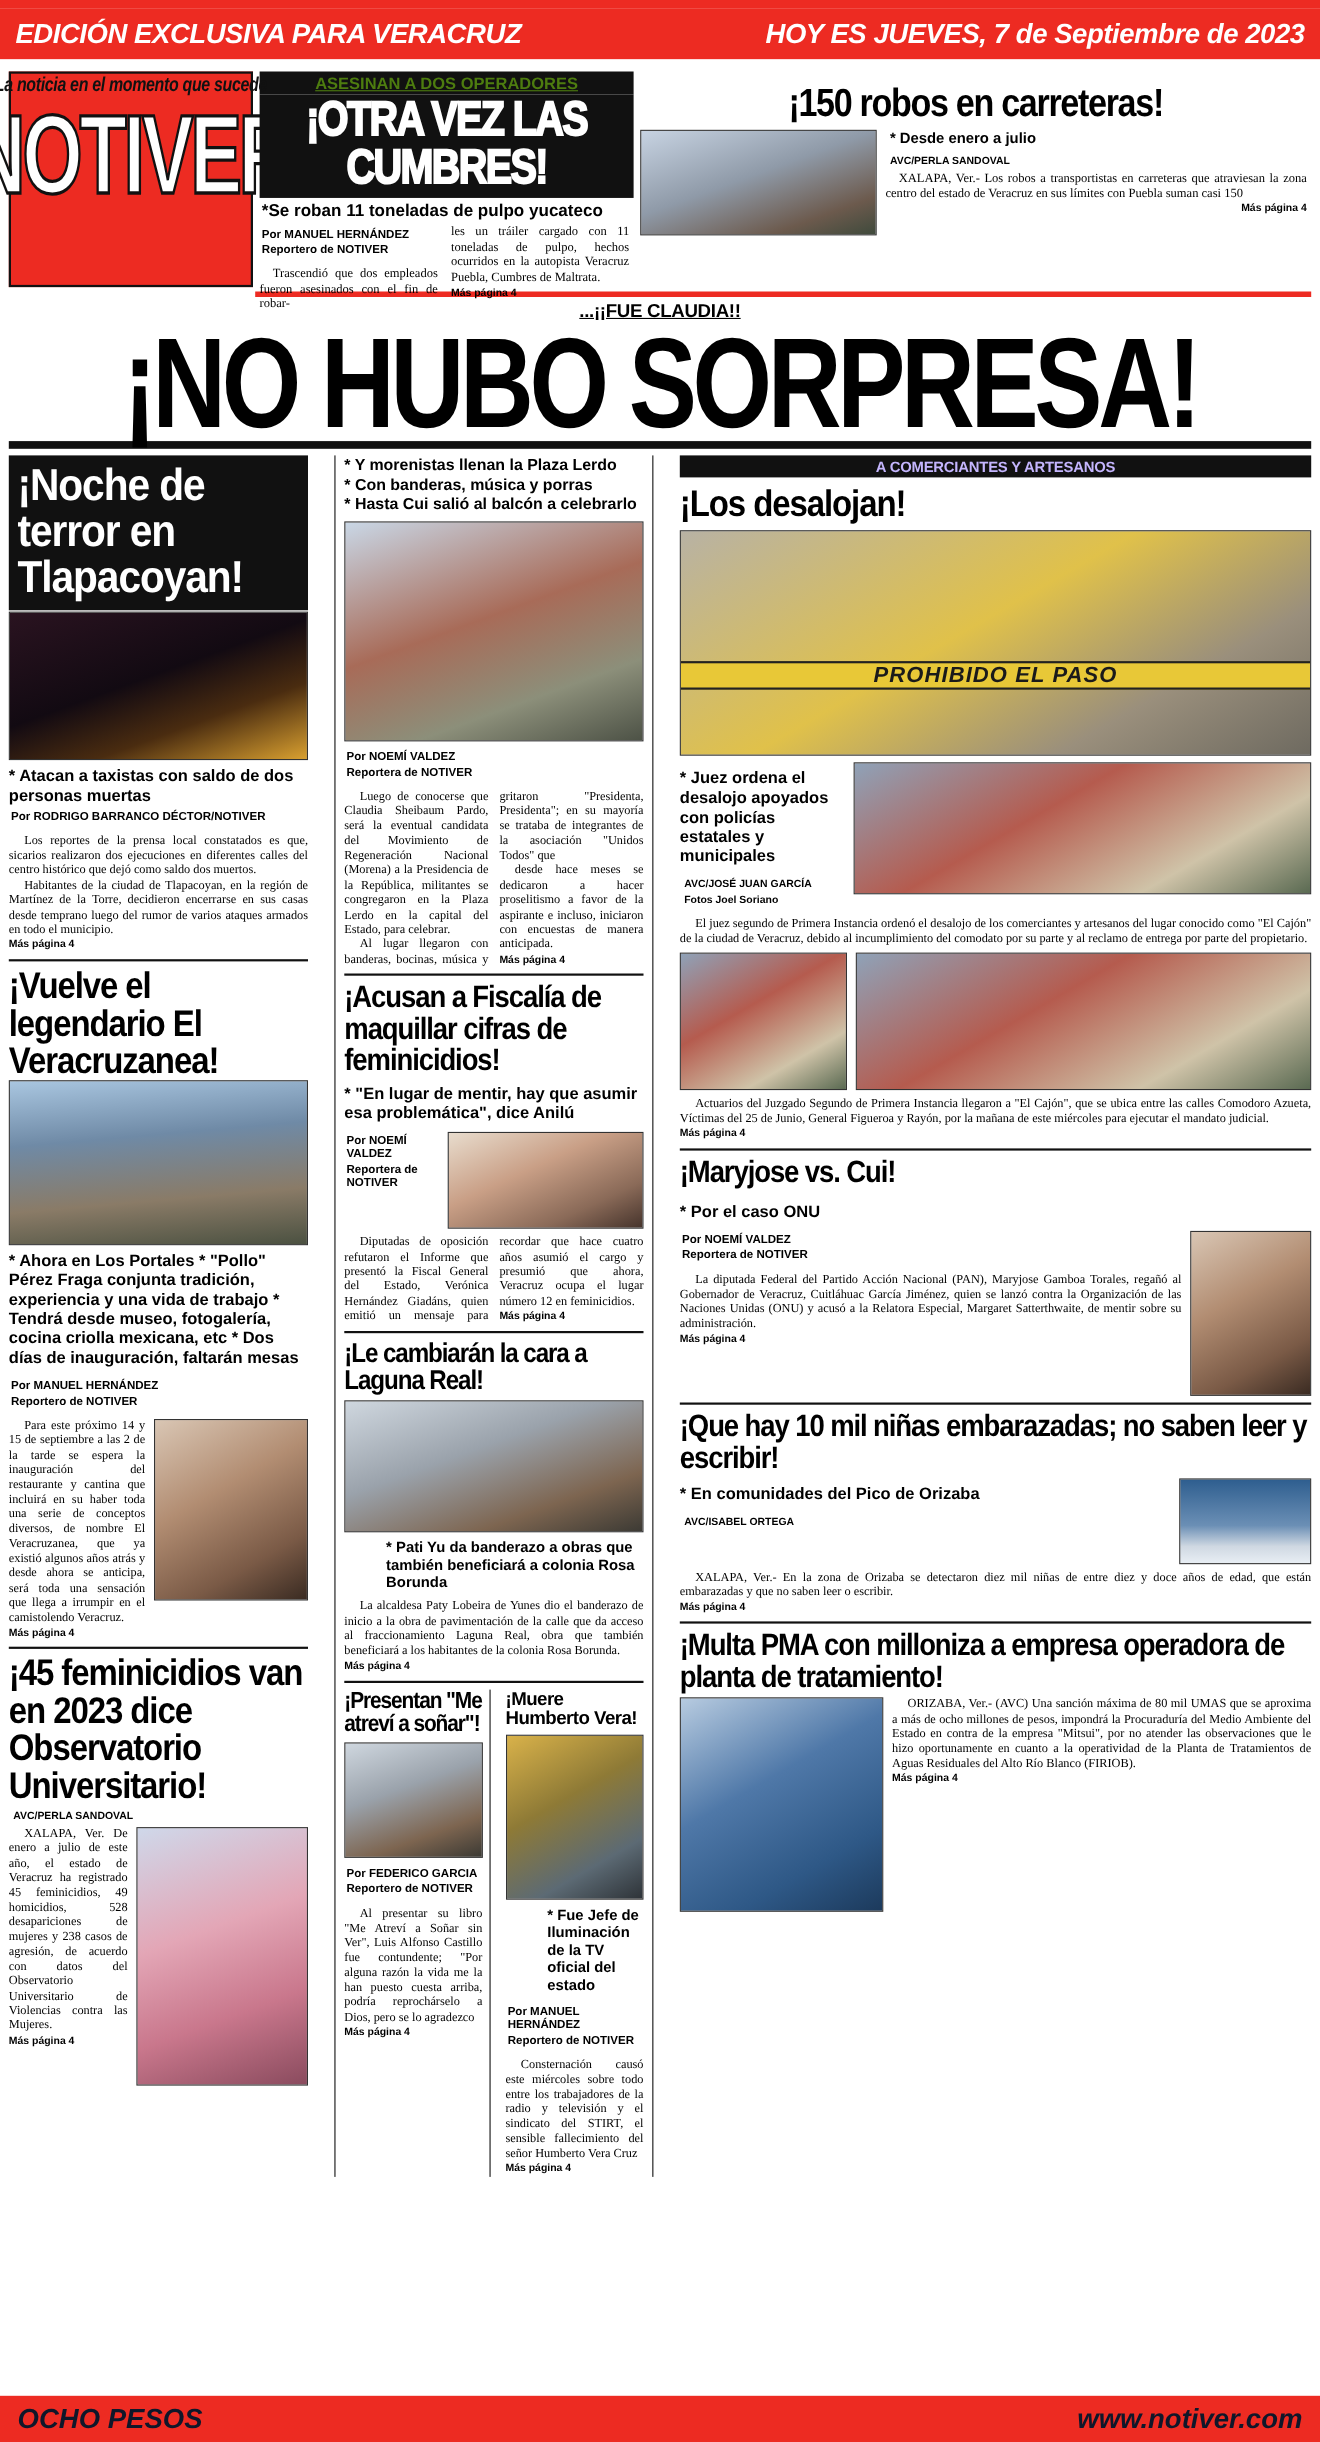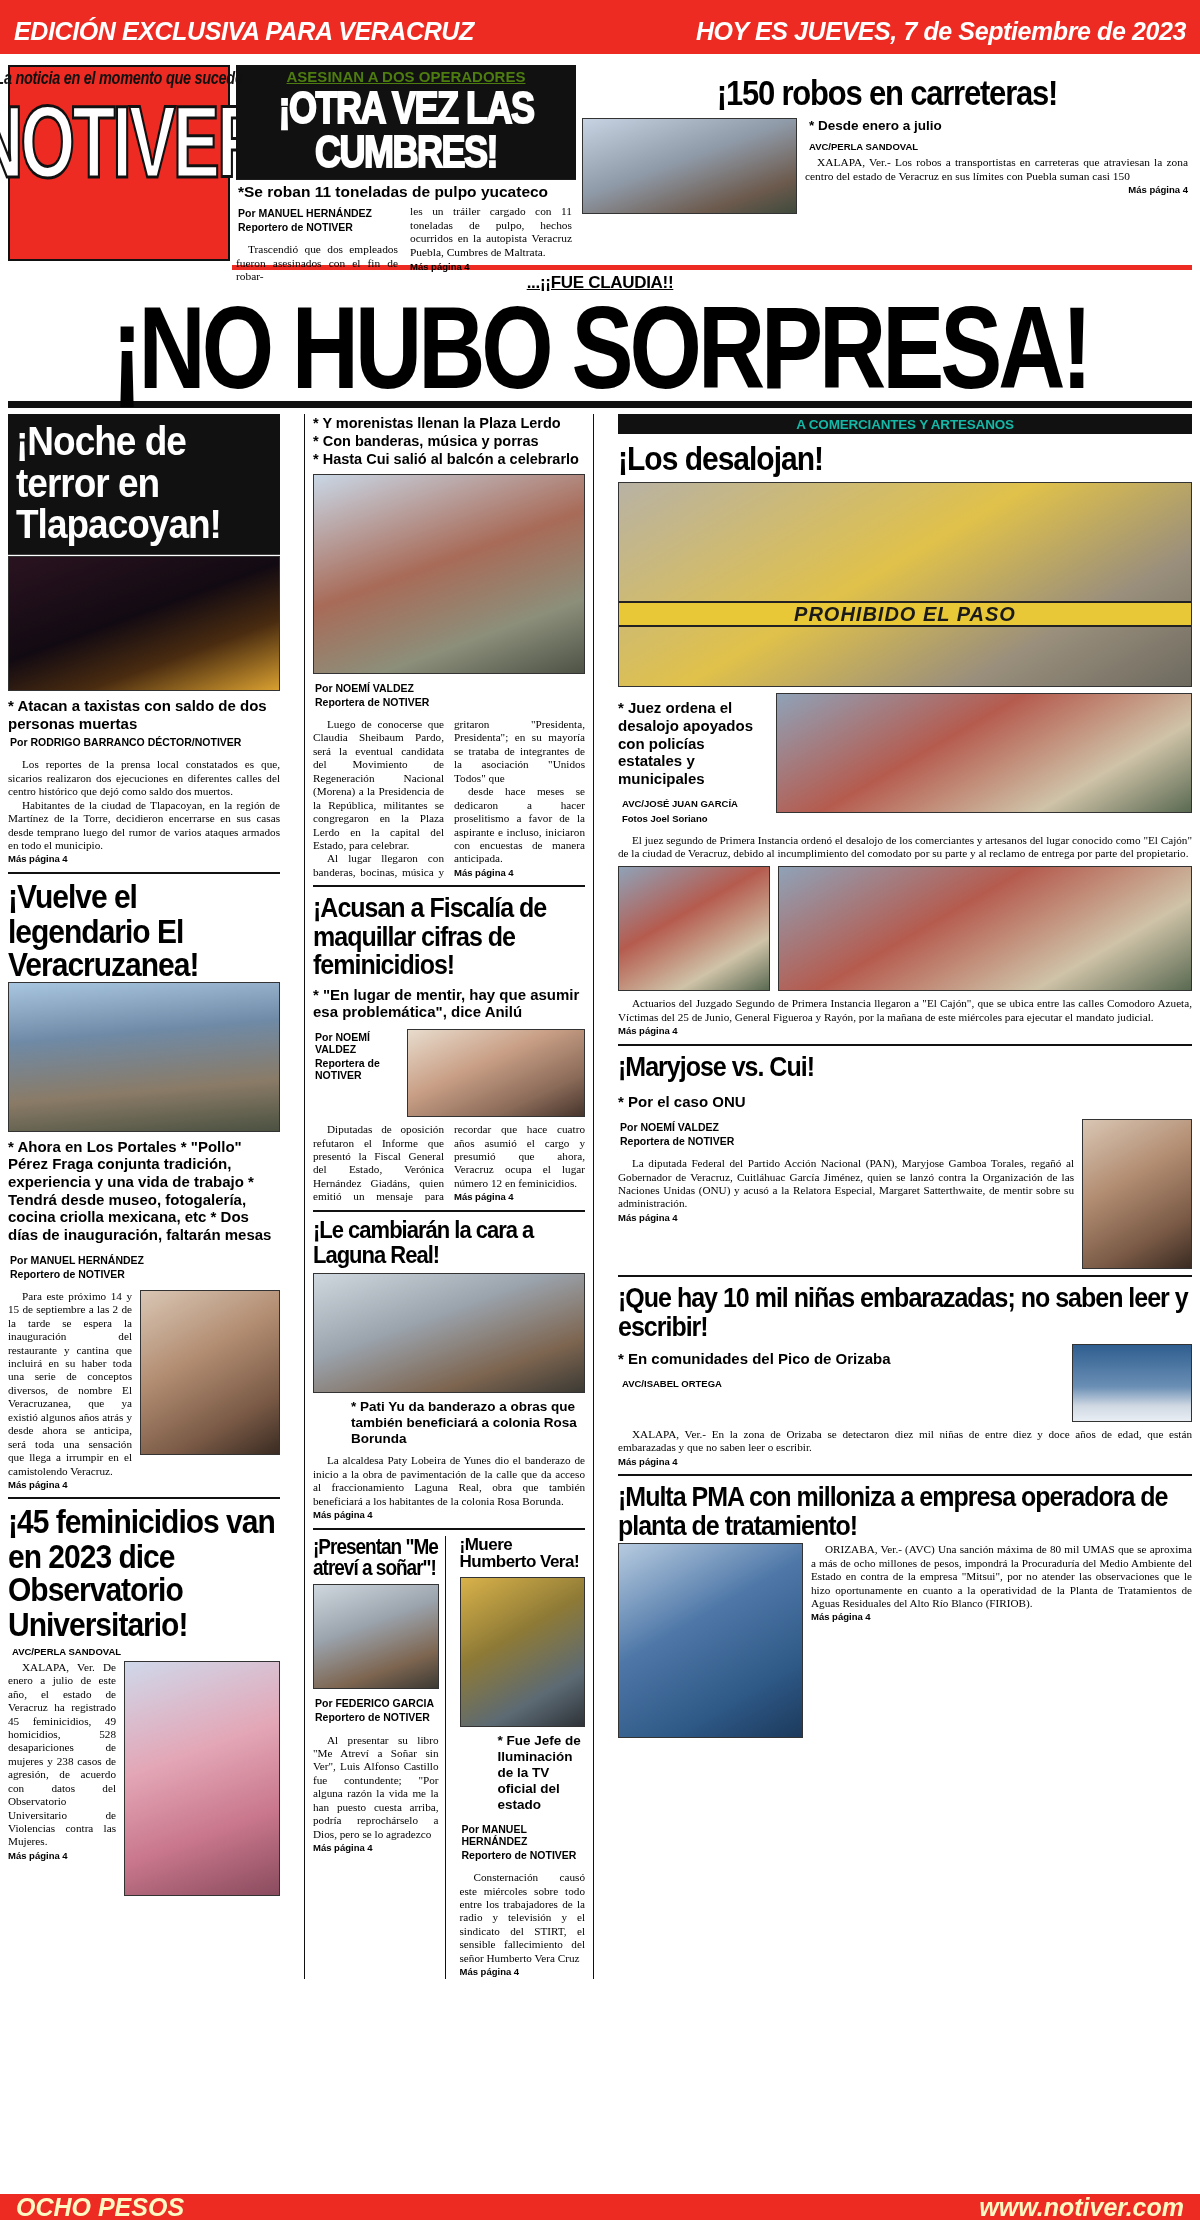--- a/index.html
+++ b/index.html
@@ -146,21 +146,21 @@
     transform: scaleY(1.12); transform-origin: top left; margin-bottom: 10px;
   }
   .hl-plain.sm { font-size:25px; }
   .hl-plain.xs { font-size:22px; }
   .hl-plain.xxs { font-size:19px; }
   .kicker-list { font-weight:bold; font-size:14.5px; line-height:1.25; }
   .deck { font-weight:bold; font-size:15px; line-height:1.18; padding:6px 0 2px; }
   .deck.sm { font-size:13.5px;margin-left:38px; }
   .hr-thin { height:2px; background:#111; margin:6px 0; }
   .box-title-black {
-    background:#111; color:#14b8a6; font-weight:bold; font-size:13.5px;
+    background:#111; color:#c4b5fd; font-weight:bold; font-size:13.5px;
     text-align:center; padding:3px 0 2px; letter-spacing:-0.2px;
   }
   .serif-body {
     font-family:"Liberation Serif",serif; font-size:12.2px;
     line-height:1.2; text-align:justify;
   }
   .serif-body p { text-indent:14px; }
   .serif-body.tiny { font-size:11.2px; }
 
   
@@ -174,21 +174,21 @@
   .ph-tv     { background: linear-gradient(150deg,#d9b24a 0%,#8e7a36 40%,#5c6a74 75%,#2e3338 100%); }
   .ph-pink   { background: linear-gradient(160deg,#cfd8ea 0%,#e3a6b6 40%,#c9778c 70%,#8a4b5e 100%); }
   .ph-vol    { background: linear-gradient(180deg,#2e5e8f 0%,#6b8fb5 55%,#cfd8e2 80%,#e8eef4 100%); }
   .ph-pma    { background: linear-gradient(150deg,#b7cbe0 0%,#4f78a8 40%,#2e5886 75%,#1c3a5c 100%); }
   .ph-anilu  { background: linear-gradient(155deg,#e8dccd 0%,#c99f86 40%,#8a6a58 75%,#46342c 100%); }
   .ph-lerdo  { background: linear-gradient(160deg,#c9d7e6 0%,#a86b58 45%,#8c8f7a 75%,#4d5246 100%); }
 
   
   .footer {
     position:absolute; left:0; right:0; bottom:0;
-    background:#ED2B22; color:#fef9c3; height:26px;
+    background:#ED2B22; color:#0f172a; height:42px;
     display:flex; align-items:center; justify-content:space-between;
     padding:0 16px; font-weight:bold; font-size:25px; font-style:italic;
   }
   .mt6 { margin-top:6px; } .mt10{margin-top:10px;}
   .flexrow { display:flex; gap:8px; }
 </style>
 </head>
 <body>
 
 <div class="page">

